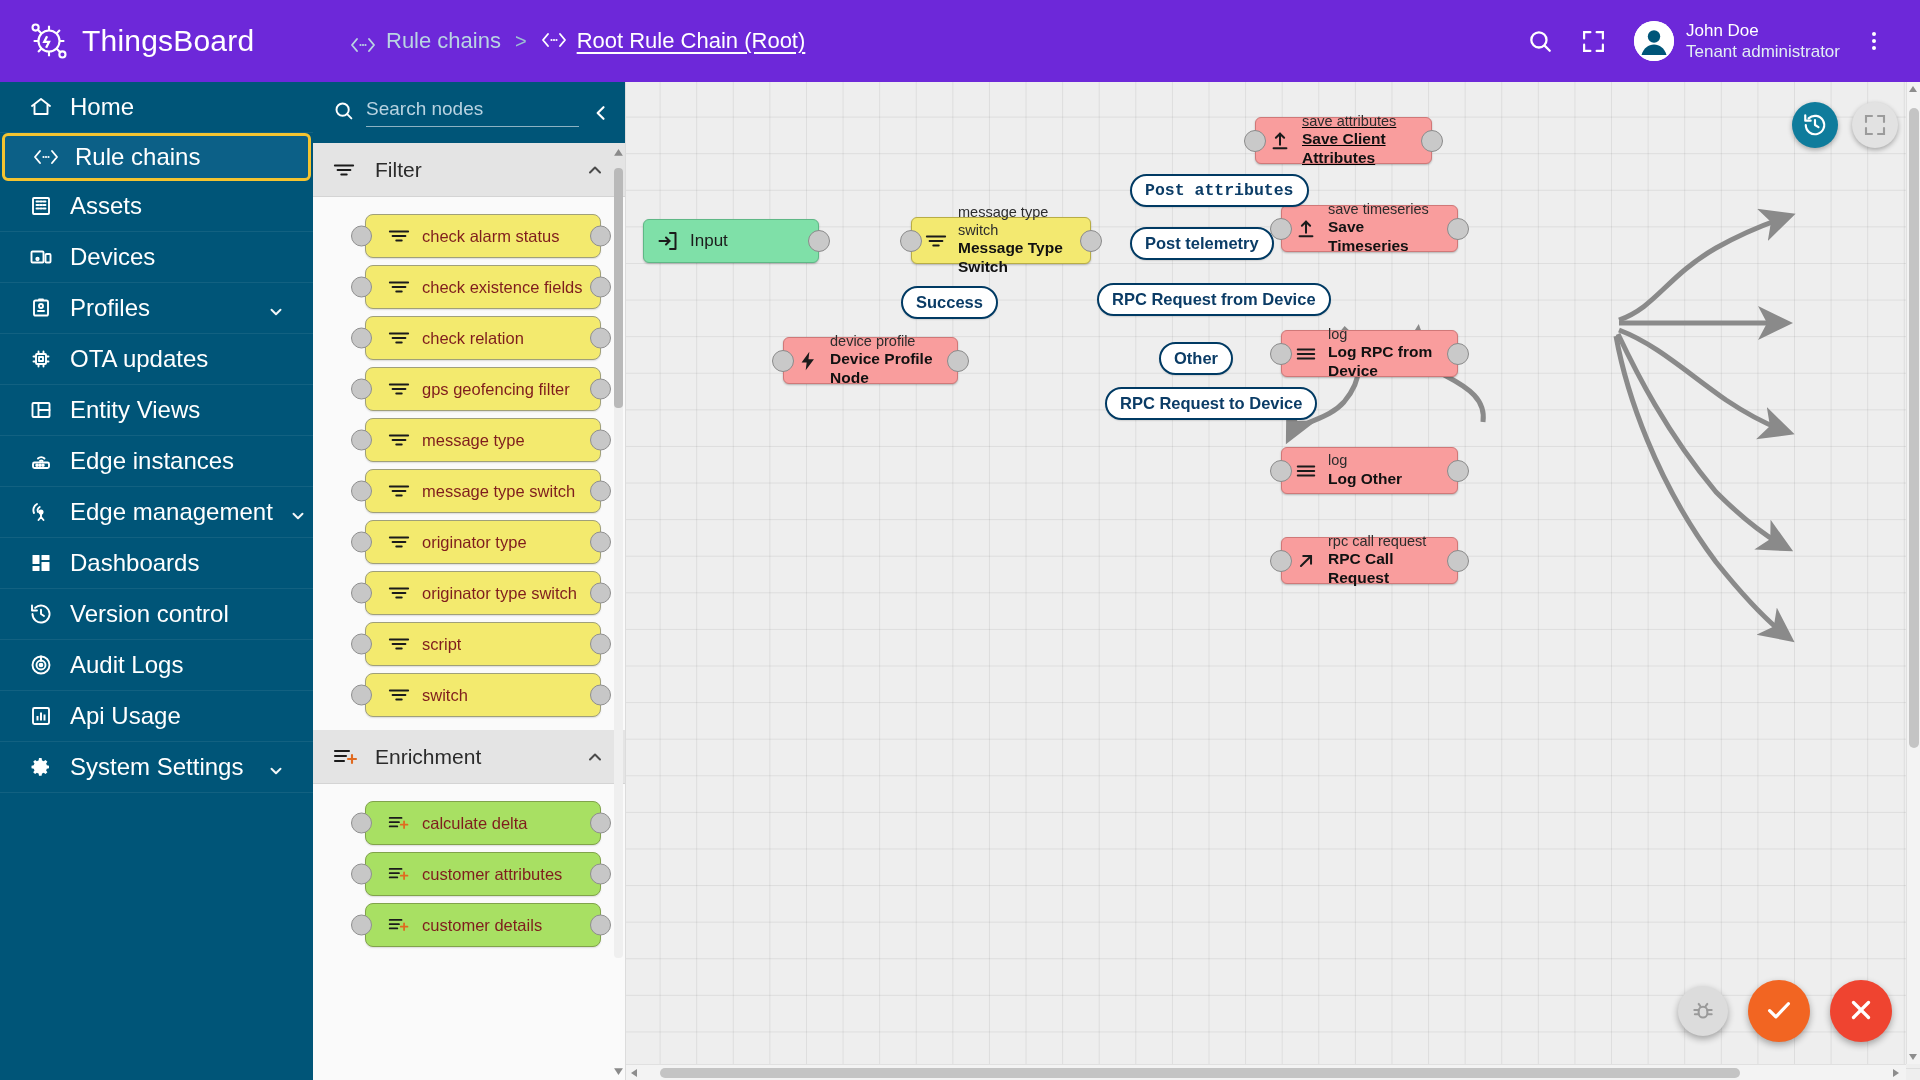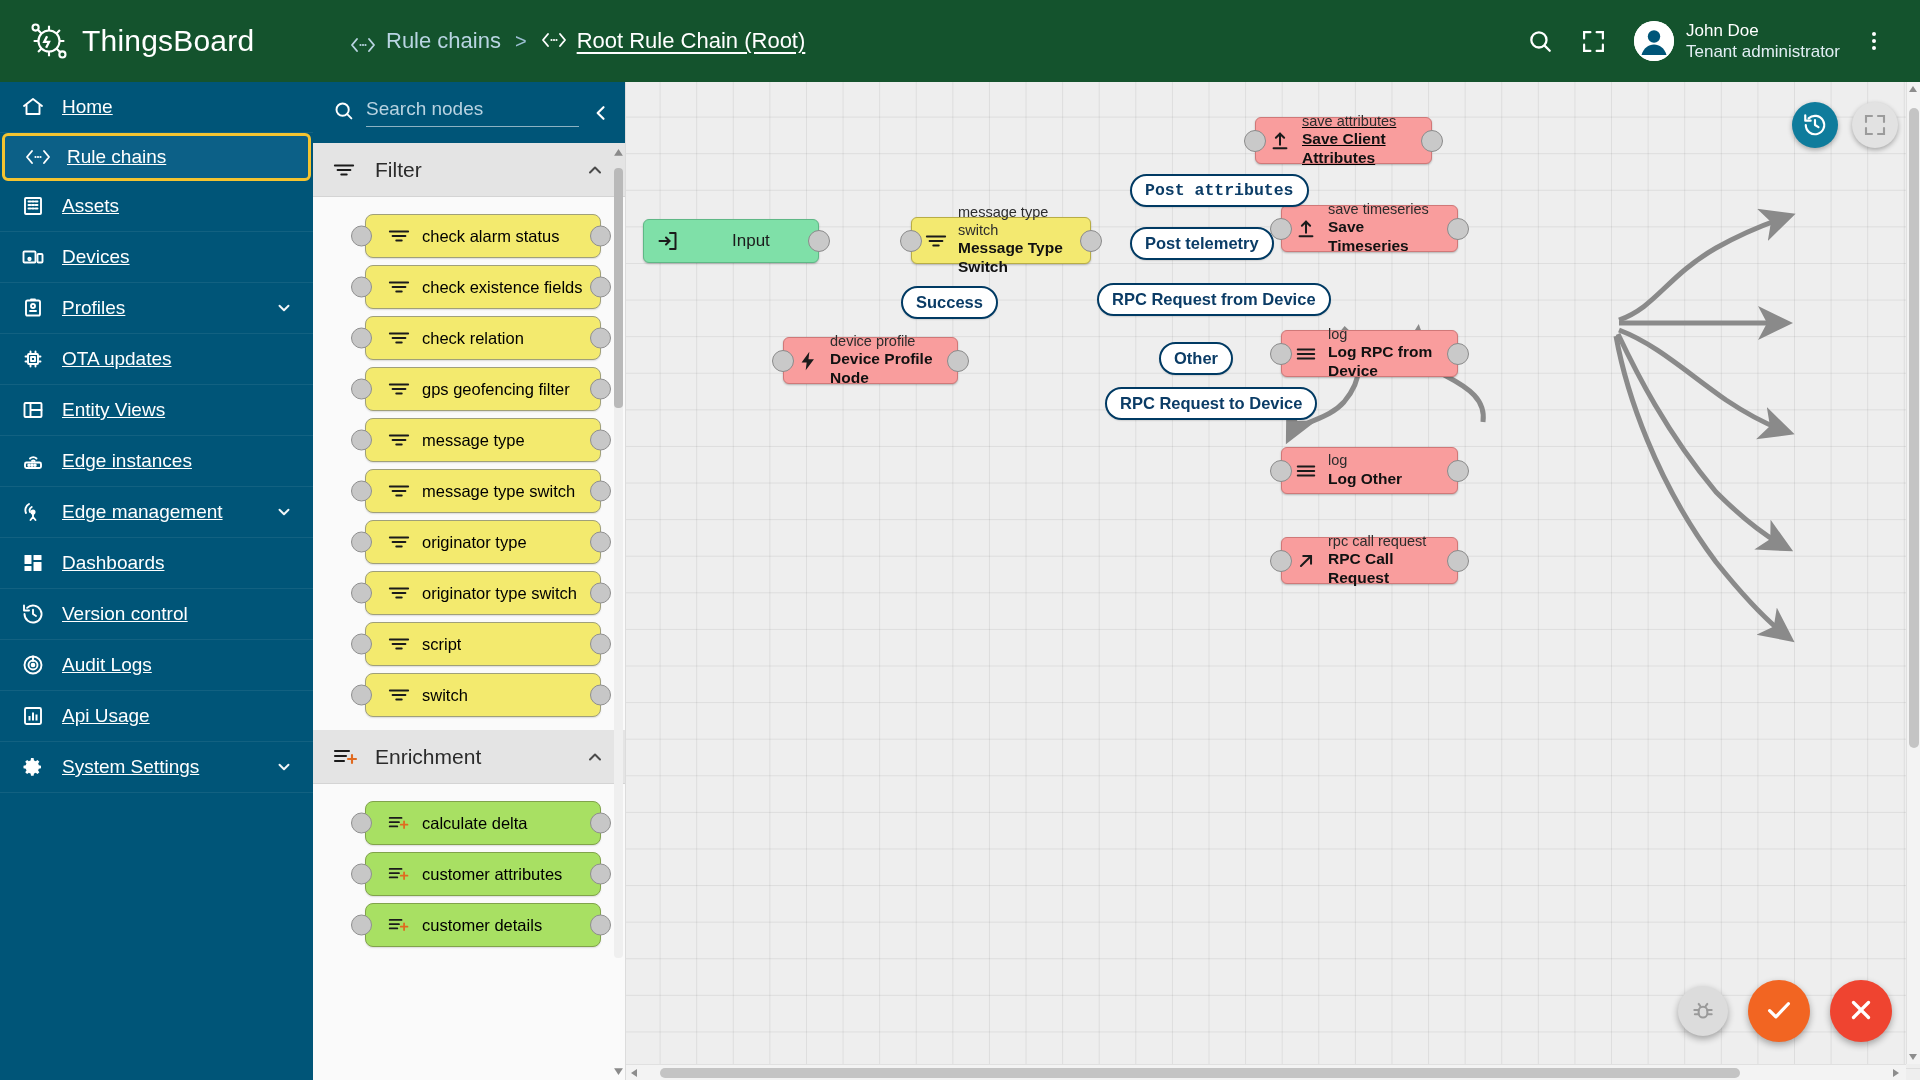--- a/index.html
+++ b/index.html
@@ -6,21 +6,21 @@
   html, body {
     width: 1920px; height: 1080px;
     font-family: "Liberation Sans", sans-serif;
     overflow: hidden;
     background: #fafafa;
   }
   .app { position: relative; width: 1920px; height: 1080px; display: flex; flex-direction: column; }
 
   
   .topbar {
-    height: 82px; background: #14532d; display: flex; align-items: stretch;
+    height: 82px; background: #6d28d9; display: flex; align-items: stretch;
     flex: 0 0 82px; position: relative; z-index: 30;
   }
   .brand {
     width: 313px; flex: 0 0 313px; display: flex; align-items: center; gap: 10px;
     padding-left: 26px; color: #fff;
   }
   .brand-logo { width: 46px; height: 46px; flex: 0 0 46px; }
   .brand-name { font-size: 30px; font-weight: 400; letter-spacing: .2px; color:#fff; }
 
   .breadcrumb { flex: 1; display: flex; align-items: center; gap: 12px; padding-left: 37px; }
@@ -45,24 +45,23 @@
   .user-role { font-size: 17px; color: #e2eef4; }
 
   
   .body { flex: 1; display: flex; min-height: 0; position: relative; }
 
   
   .sidenav {
     width: 313px; flex: 0 0 313px; background: #005578; color: #fff; overflow: hidden; position: relative;
   }
   .nav-item {
-    height: 51px; display: flex; align-items: center; gap: 16px; padding: 0 20px;
-    font-size: 19px; color: #ffffff; cursor: pointer; position: relative;
+    height: 51px; display: flex; align-items: center; gap: 16px; padding: 0 28px;
+    font-size: 24px; color: #ffffff; cursor: pointer; position: relative;
     border-bottom: 1px solid rgba(255,255,255,.07);
-    text-decoration: underline;
   }
   .nav-item.active {
     background: #0c6087; border: 3px solid #f4c430; border-radius: 6px;
     margin: 0 2px; height: 48px;
   }
   .nav-ico { width: 26px; height: 26px; flex: 0 0 26px; display: flex; align-items: center; justify-content: center; }
   .nav-label { flex: 1; white-space: nowrap; }
   .nav-chevron { width: 18px; height: 18px; opacity: .95; }
 
   
@@ -91,21 +90,21 @@
     border-bottom: 1px solid #d4d4d4;
   }
   .group-header .gh-label { flex: 1; }
   .group-header .gh-ico { width: 26px; height: 22px; flex: 0 0 26px; display:flex; align-items:center;}
   .group-header .gh-chev { width: 20px; height: 20px; }
 
   .palette-list { padding: 10px 0 6px 0; }
   .pal-node {
     position: relative; height: 44px; margin: 7px 24px 7px 52px;
     border-radius: 8px; border: 1px solid #a0a07a; display: flex; align-items: center;
-    gap: 12px; padding-left: 22px; font-size: 16.5px; color: #000000; cursor: grab;
+    gap: 12px; padding-left: 22px; font-size: 16.5px; color: #7f1d1d; cursor: grab;
     box-shadow: 0 1px 1.5px rgba(0,0,0,.12);
   }
   .pal-node.filter { background: #f3ea6e; }
   .pal-node.enrichment { background: #a8e063; border-color: #81a34b; }
   .pal-node .dot-left {
     position: absolute; left: -15px; top: 50%; transform: translateY(-50%);
     width: 21px; height: 21px; border-radius: 50%; background: #c7c7c7; border: 1px solid #8f8f8f;
   }
   .pal-node .dot-right {
     position: absolute; right: -11px; top: 50%; transform: translateY(-50%);
@@ -134,21 +133,21 @@
     background-size: 36.6px 36.6px;
     background-position: -3px -2px;
   }
   .canvas-svg { position: absolute; inset: 0; width: 100%; height: 100%; }
 
   .rc-node {
     position: absolute; border-radius: 6px; box-shadow: 0 1px 2px rgba(0,0,0,.25);
     display: flex; align-items: center; padding: 0 12px; user-select: none; cursor: move;
     border: 1px solid rgba(0,0,0,.18);
   }
-  .rc-node.green { background: #7fe0a8; border-color: #5fb886; gap: 42px; }
+  .rc-node.green { background: #7fe0a8; border-color: #5fb886; }
   .rc-node.yellow { background: #f3e970; border-color: #b8ad45; }
   .rc-node.red { background: #f99d9d; border-color: #d07878; }
   .rc-node .port {
     position: absolute; width: 22px; height: 22px; border-radius: 50%;
     background: #c9c9c9; border: 1px solid #8b8b8b; top: 50%; transform: translateY(-50%);
   }
   .rc-node .port.left { left: -12px; }
   .rc-node .port.right { right: -12px; }
   .rc-node .node-ico { width: 24px; height: 24px; flex: 0 0 24px; margin-right: 10px; display:flex; align-items:center; justify-content:center;}
   .rc-node .node-text { display: flex; flex-direction: column; line-height: 1.22; }

